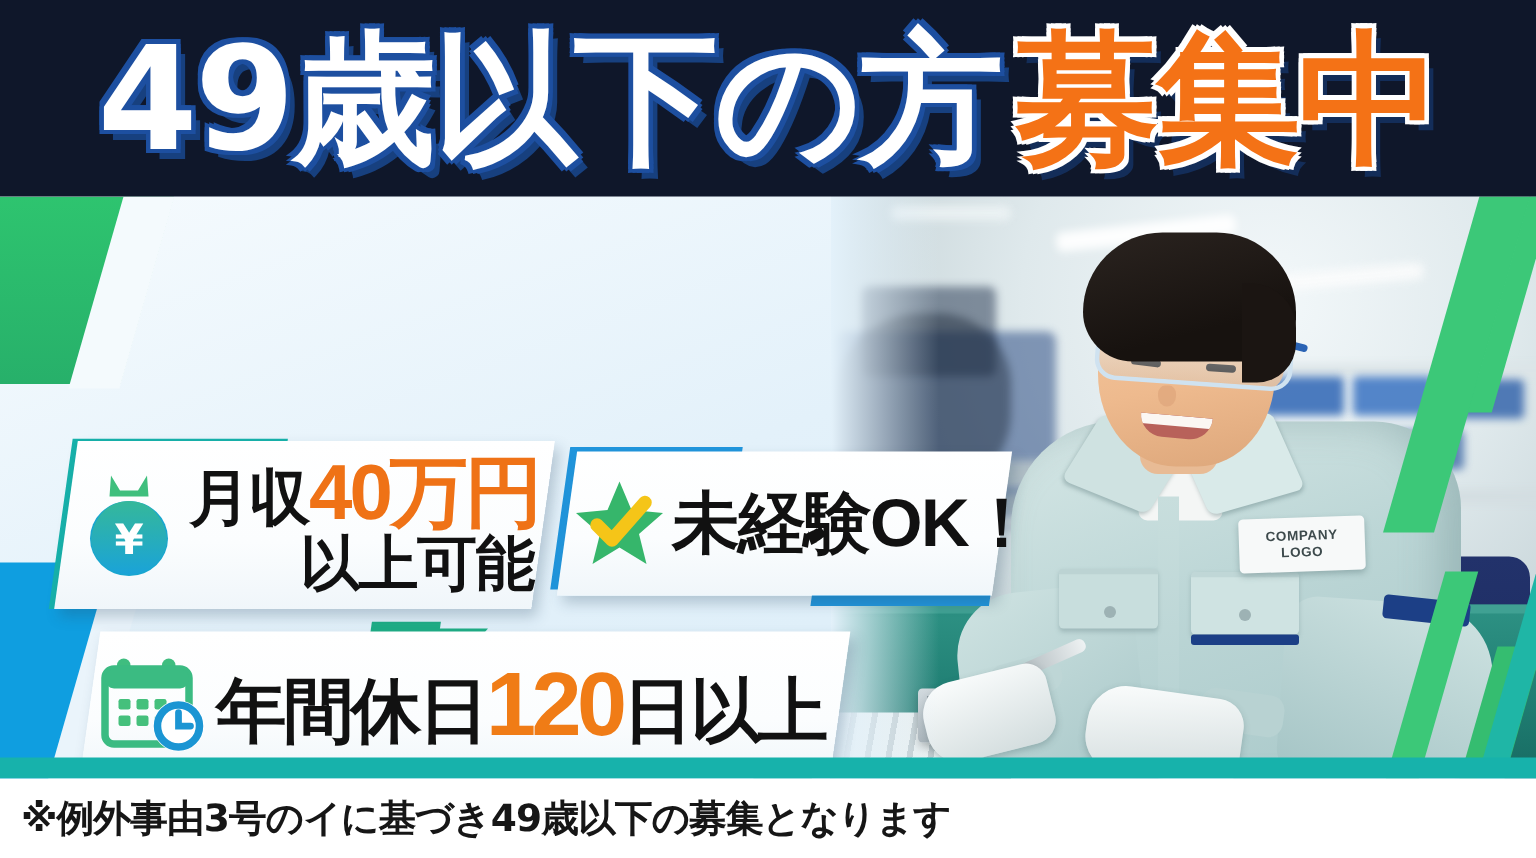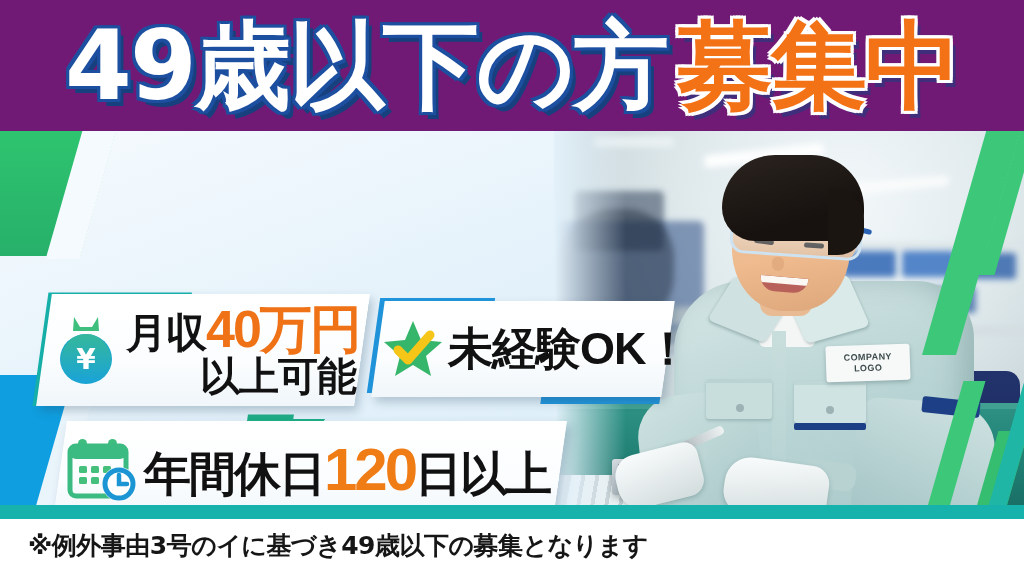--- a/index.html
+++ b/index.html
@@ -9,21 +9,21 @@
     position:relative;
     width:1024px;height:572px;
     overflow:hidden;
     font-family:"Liberation Sans","DejaVu Sans",sans-serif;
     background:#eaf4fb;
   }
 
   
   .header{
     position:absolute;left:0;top:0;width:1024px;height:131px;
-    background:#701a75;
+    background:#0f172a;
     overflow:hidden;
     z-index:30;
   }
   .header-inner{
     position:absolute;left:0;top:0;width:1024px;height:131px;
     display:flex;align-items:center;justify-content:center;
     white-space:nowrap;
   }
   .hd-main,.hd-accent{
     font-size:96px;font-weight:bold;line-height:1;
@@ -239,21 +239,21 @@
     position:absolute;left:0;top:505px;width:1024px;height:14px;
     background:#17b2ab;z-index:20;
   }
   .footer{
     position:absolute;left:0;bottom:0;width:1024px;height:53px;
     background:#ffffff;z-index:21;
     display:flex;align-items:center;
   }
   .footer-text{
     font-size:25px;font-weight:bold;color:#161616;
-    padding-left:28px;letter-spacing:-.5px;
+    padding-left:14px;letter-spacing:-.5px;
     font-family:"DejaVu Sans","Liberation Sans",sans-serif;
   }
   .blue-bottom{
     position:absolute;left:0;top:519px;width:1024px;height:53px;background:#0fa3e4;z-index:19;
   }
 </style>
 </head>
 <body>
 
 <div class="banner">

